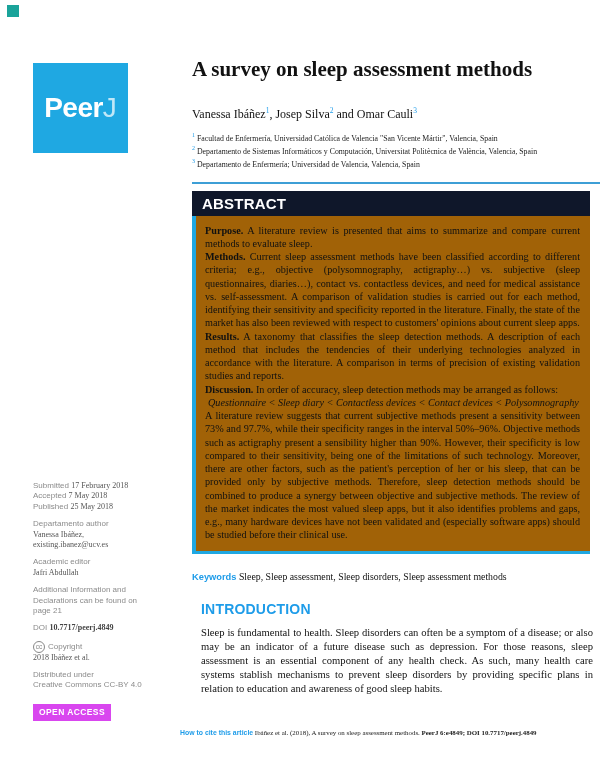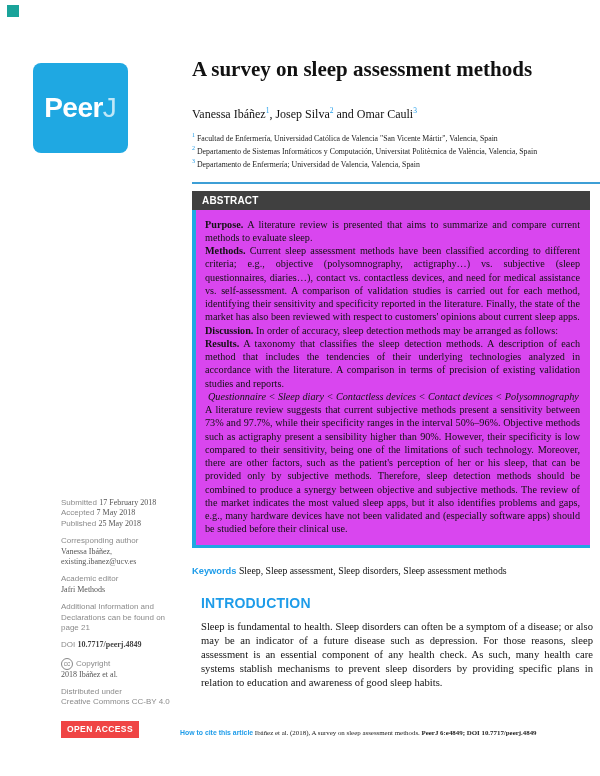--- a/index.html
+++ b/index.html
@@ -2,49 +2,49 @@
 <html><head>
 <meta charset="utf-8">
 <style>
   html,body { margin:0; padding:0; }
   body { width:600px; height:776px; background:#ffffff; font-family:"Liberation Sans",sans-serif; }
   .page { position:relative; width:600px; height:776px; background:#fff; overflow:hidden; }
 
   .corner-mark { position:absolute; left:7px; top:5px; width:12px; height:12px; background:#1AA39A; }
 
   
-  .logo { position:absolute; left:33px; top:63px; width:95px; height:90px; background:#1FA8E2; border-radius:8px;
+  .logo { position:absolute; left:33px; top:63px; width:95px; height:90px; background:#1FA8E2; border-radius:0;
           display:flex; align-items:center; justify-content:center; }
   .logo-peer { color:#fff; font-weight:bold; font-size:28px; letter-spacing:-0.5px; }
   .logo-j { color:rgba(255,255,255,0.72); font-weight:400; font-size:28px; }
 
   
-  .sidebar { position:absolute; left:33px; top:498px; width:140px; font-size:8px; line-height:1.3; color:#8b8b8b;margin-left:28px; }
+  .sidebar { position:absolute; left:33px; top:481px; width:140px; font-size:8px; line-height:1.3; color:#8b8b8b; }
   .sb-block { margin-bottom:7px; }
   .sb-label { font-family:"Liberation Sans",sans-serif; color:#8b8b8b; }
   .sb-value { font-family:"Liberation Serif",serif; color:#555; }
   .sb-value-bold { font-family:"Liberation Serif",serif; color:#444; font-weight:bold; }
   .cc-icon { display:inline-block; width:10px; height:10px; border:1px solid #888; border-radius:50%;
              font-size:6.5px; line-height:10px; text-align:center; color:#888; margin-right:3px; vertical-align:middle; }
-  .oa-badge { display:inline-block; background:#ef4444; color:#fff; font-weight:bold; font-size:8.5px;
+  .oa-badge { display:inline-block; background:#d946ef; color:#fff; font-weight:bold; font-size:8.5px;
               padding:3px 6px; letter-spacing:0.4px; margin-top:6px; }
 
   
   .main { position:absolute; left:180px; top:57px; width:418px;padding-left:12px; }
   .title { font-family:"Liberation Serif",serif; font-size:21px; font-weight:bold; color:#111; margin:0; }
   .authors { font-family:"Liberation Serif",serif; font-size:12px; color:#111; margin-top:24px; }
   .authors sup { color:#1E9CE9; font-size:7.5px; }
   .affiliations { margin-top:9px; font-family:"Liberation Serif",serif; font-size:7.8px; color:#222; line-height:1.45; }
   .aff sup { color:#1E9CE9; font-size:6px; }
   .head-rule { border:none; border-top:2px solid #3D9FD6; margin:12px 0 7px 0; width:416px; }
 
   .abstract { width:398px; }
-  .abstract-bar { background:#404040; color:#fff; font-weight:bold; font-size:10px;
+  .abstract-bar { background:#0f172a; color:#fff; font-weight:bold; font-size:15px;
                   padding:4px 0 4px 10px; letter-spacing:0.2px; }
-  .abstract-body { background:#d946ef; border-left:4px solid #1FA8E2; border-bottom:3px solid #1FA8E2;
+  .abstract-body { background:#a16207; border-left:4px solid #1FA8E2; border-bottom:3px solid #1FA8E2;
                    padding:8px 10px 9px 9px; font-family:"Liberation Serif",serif; font-size:10.2px;
                    line-height:1.3; color:#111; text-align:justify; }
   .abstract-body p { margin:0; }
   .abstract-body .lead { font-weight:bold; }
   .ordering { font-style:italic; padding-left:3px; }
 
   .meta-rows { margin-top:16px; font-family:"Liberation Serif",serif; font-size:9.8px; color:#111; line-height:1.45; }
   .blue-label { color:#1E9CE9; font-weight:bold; font-size:9.3px; font-family:"Liberation Sans",sans-serif; }
 
   .intro-heading { color:#1E9CE9; font-size:14px; font-weight:bold; font-family:"Liberation Sans",sans-serif;
@@ -71,28 +71,28 @@
   </div>
 
   <aside class="sidebar">
     <div class="sb-block">
       <div><span class="sb-label">Submitted</span> <span class="sb-value">17 February 2018</span></div>
       <div><span class="sb-label">Accepted</span> <span class="sb-value">7 May 2018</span></div>
       <div><span class="sb-label">Published</span> <span class="sb-value">25 May 2018</span></div>
     </div>
 
     <div class="sb-block">
-      <div class="sb-label">Corresponding author</div>
+      <div class="sb-label">Departamento author</div>
       <div class="sb-value">Vanessa Ibáñez,</div>
       <div class="sb-value">existing.ibanez@ucv.es</div>
     </div>
 
     <div class="sb-block">
       <div class="sb-label">Academic editor</div>
-      <div class="sb-value">Jafri Methods</div>
+      <div class="sb-value">Jafri Abdullah</div>
     </div>
 
     <div class="sb-block" style="width:112px;">
       <span class="sb-label">Additional Information and Declarations can be found on page 21</span>
     </div>
 
     <div class="sb-block">
       <span class="sb-label">DOI</span> <span class="sb-value-bold">10.7717/peerj.4849</span>
     </div>
 
@@ -122,22 +122,22 @@
       <div class="aff"><sup>3</sup> <span>Departamento de Enfermería; Universidad de Valencia, Valencia, Spain</span></div>
     </div>
 
     <hr class="head-rule">
 
     <section class="abstract">
       <div class="abstract-bar">ABSTRACT</div>
       <div class="abstract-body">
         <p><span class="lead">Purpose.</span> <span>A literature review is presented that aims to summarize and compare current methods to evaluate sleep.</span></p>
         <p><span class="lead">Methods.</span> <span>Current sleep assessment methods have been classified according to different criteria; e.g., objective (polysomnography, actigraphy…) vs. subjective (sleep questionnaires, diaries…), contact vs. contactless devices, and need for medical assistance vs. self-assessment. A comparison of validation studies is carried out for each method, identifying their sensitivity and specificity reported in the literature. Finally, the state of the market has also been reviewed with respect to customers' opinions about current sleep apps.</span></p>
+        <p><span class="lead">Results.</span> <span>A taxonomy that classifies the sleep detection methods. A description of each method that includes the tendencies of their underlying technologies analyzed in accordance with the literature. A comparison in terms of precision of existing validation studies and reports.</span></p>
         <p><span class="lead">Discussion.</span> <span>In order of accuracy, sleep detection methods may be arranged as follows:</span></p>
-        <p><span class="lead">Results.</span> <span>A taxonomy that classifies the sleep detection methods. A description of each method that includes the tendencies of their underlying technologies analyzed in accordance with the literature. A comparison in terms of precision of existing validation studies and reports.</span></p>
         <p class="ordering">Questionnaire &lt; Sleep diary &lt; Contactless devices &lt; Contact devices &lt; Polysomnography</p>
         <p>A literature review suggests that current subjective methods present a sensitivity between 73% and 97.7%, while their specificity ranges in the interval 50%–96%. Objective methods such as actigraphy present a sensibility higher than 90%. However, their specificity is low compared to their sensitivity, being one of the limitations of such technology. Moreover, there are other factors, such as the patient's perception of her or his sleep, that can be provided only by subjective methods. Therefore, sleep detection methods should be combined to produce a synergy between objective and subjective methods. The review of the market indicates the most valued sleep apps, but it also identifies problems and gaps, e.g., many hardware devices have not been validated and (especially software apps) should be studied before their clinical use.</p>
       </div>
     </section>
 
     <div class="meta-rows">
       <div><span class="blue-label">Keywords</span> <span>Sleep, Sleep assessment, Sleep disorders, Sleep assessment methods</span></div>
     </div>
 
     <h2 class="intro-heading">INTRODUCTION</h2>

